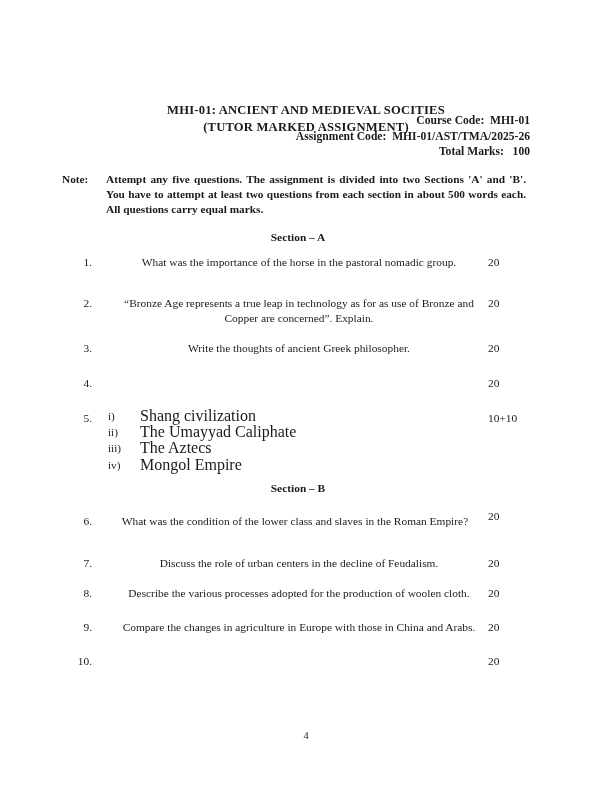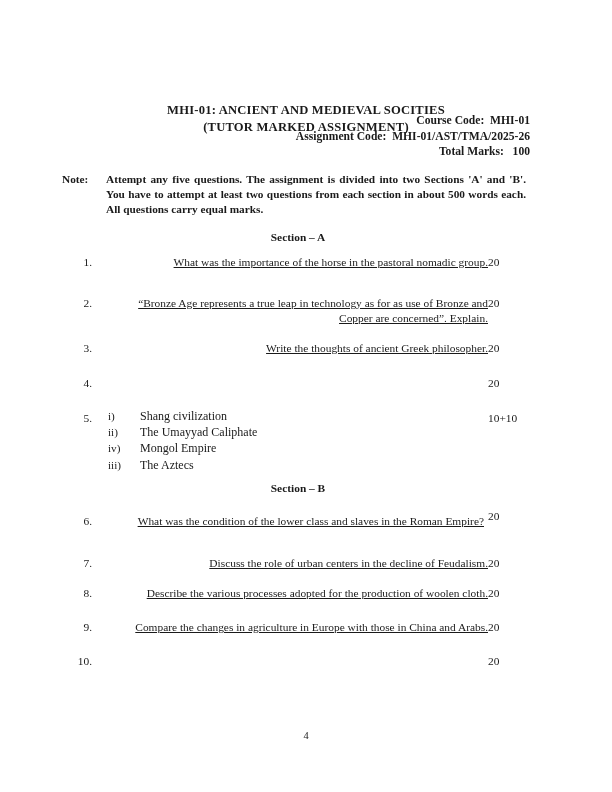--- a/index.html
+++ b/index.html
@@ -108,22 +108,21 @@
     text-align: right;
     font-size: 11.4px;
     line-height: 15.4px;
   }
   .q-text {
     position: absolute;
     left: 110px;
     width: 378px;
     font-size: 11.4px;
     line-height: 15.4px;
-    text-align: right;
-    text-decoration: underline;
+    text-align: center;
   }
   .q-text.shift-left {
     left: 106px;
   }
   .q-marks {
     position: absolute;
     left: 488px;
     width: 44px;
     font-size: 11.4px;
     line-height: 15.4px;
@@ -148,21 +147,21 @@
     position: absolute;
     left: 108px;
     width: 26px;
     text-align: left;
     font-size: 11.2px;
     line-height: 16.2px;
   }
   .sub-label {
     position: absolute;
     left: 140px;
-    font-size: 12px;
+    font-size: 16px;
     line-height: 16.2px;
   }
 
   
   .footer {
     position: absolute;
     left: 0;
     top: 730px;
     width: 612px;
     text-align: center;
@@ -221,26 +220,26 @@
   <div class="sub-list" id="q5-sub-list">
       <div class="sub-row">
         <div class="sub-num">i)</div>
         <div class="sub-label">Shang civilization</div>
       </div>
       <div class="sub-row">
         <div class="sub-num">ii)</div>
         <div class="sub-label">The Umayyad Caliphate</div>
       </div>
       <div class="sub-row">
+        <div class="sub-num">iii)</div>
+        <div class="sub-label">The Aztecs</div>
+      </div>
+      <div class="sub-row">
         <div class="sub-num">iv)</div>
         <div class="sub-label">Mongol Empire</div>
-      </div>
-      <div class="sub-row">
-        <div class="sub-num">iii)</div>
-        <div class="sub-label">The Aztecs</div>
       </div>
     </div>
 
   <div class="section-heading" id="section-b-heading">Section – B</div>
   <div class="qlist" id="section-b-questions">
       <div class="q-row" style="position: absolute; top: 0px;">
         <div class="q-num">6.</div>
         <div class="q-text shift-left">What was the condition of the lower class and slaves in the Roman Empire?</div>
         <div class="q-marks raise">20</div>
       </div>

